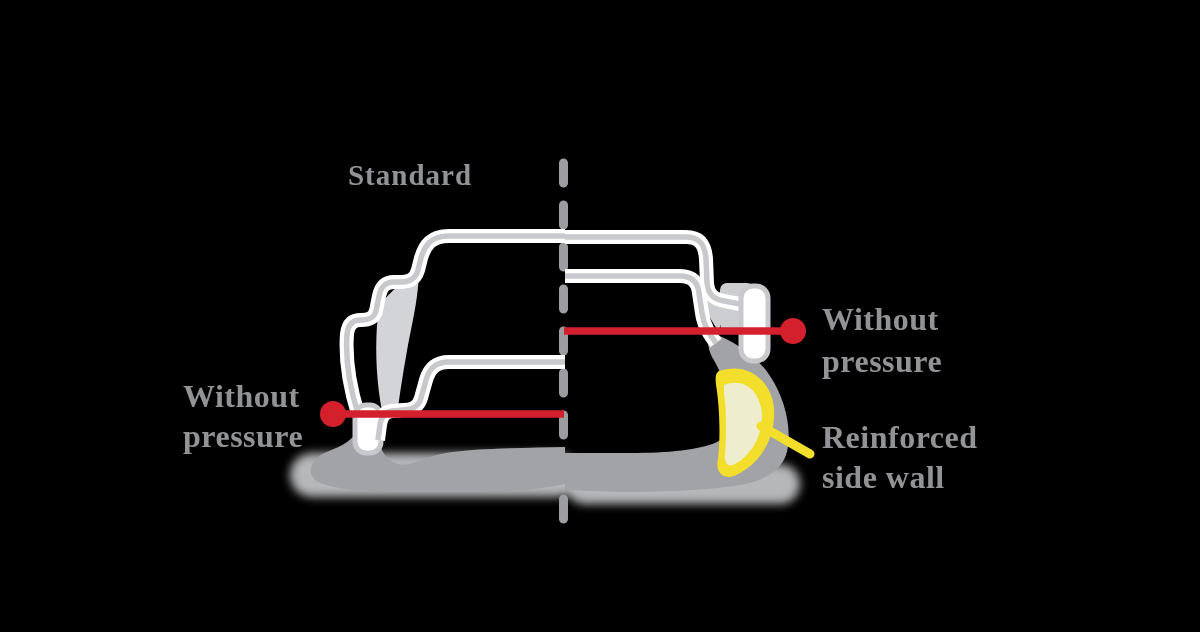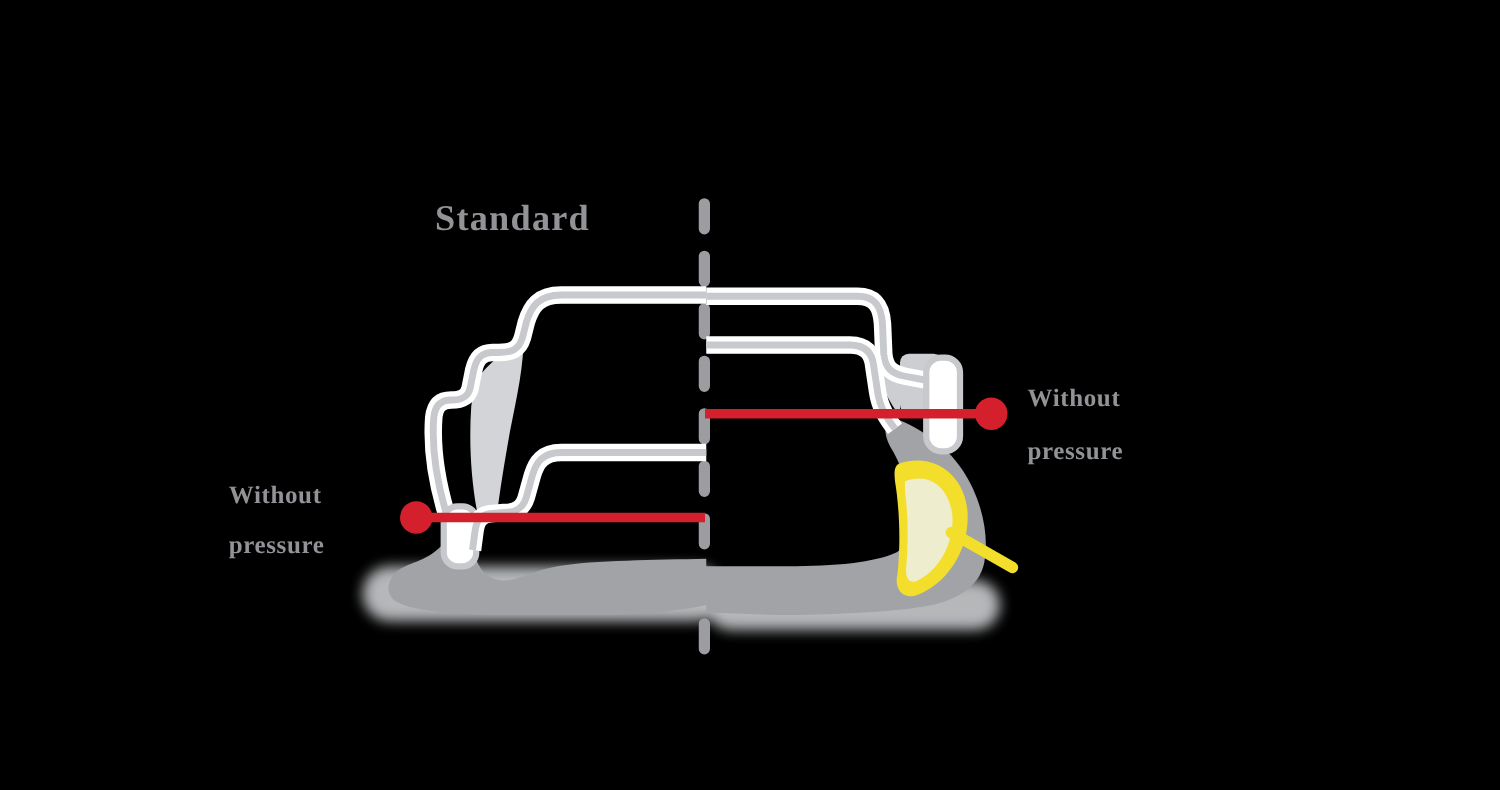--- a/index.html
+++ b/index.html
@@ -17,21 +17,21 @@
   }
   html,body{margin:0;padding:0;background:var(--background);}
   .stage{
     position:relative;width:1200px;height:632px;margin:15px auto;
     background:var(--background);overflow:hidden;
     font-family:Liberation Serif, serif;
   }
   .stage svg{position:absolute;left:0;top:0;}
   .lbl{
     position:absolute;color:var(--text-gray);font-weight:bold;
-    font-size:20px;line-height:40px;letter-spacing:0.5px;white-space:nowrap;
+    font-size:32px;line-height:40px;letter-spacing:0.5px;white-space:nowrap;
   }
   .ttl{
     position:absolute;color:var(--text-gray);font-weight:bold;
     font-size:29px;line-height:40px;letter-spacing:1px;white-space:nowrap;
     transform:translateX(-50%);
   }
 </style>
 </head>
 <body>
 
@@ -123,14 +123,18 @@
   <div class="lbl" style="left:183px;top:361px;">
     <div>Without</div>
     <div>pressure</div>
   </div>
 
   <div class="lbl" style="left:822px;top:283px;line-height:42px;">
     <div>Without</div>
     <div>pressure</div>
   </div>
 
+  <div class="lbl" style="left:822px;top:402px;">
+    <div>Reinforced</div>
+    <div>side wall</div>
+  </div>
 
 </div>
 
 </body></html>

